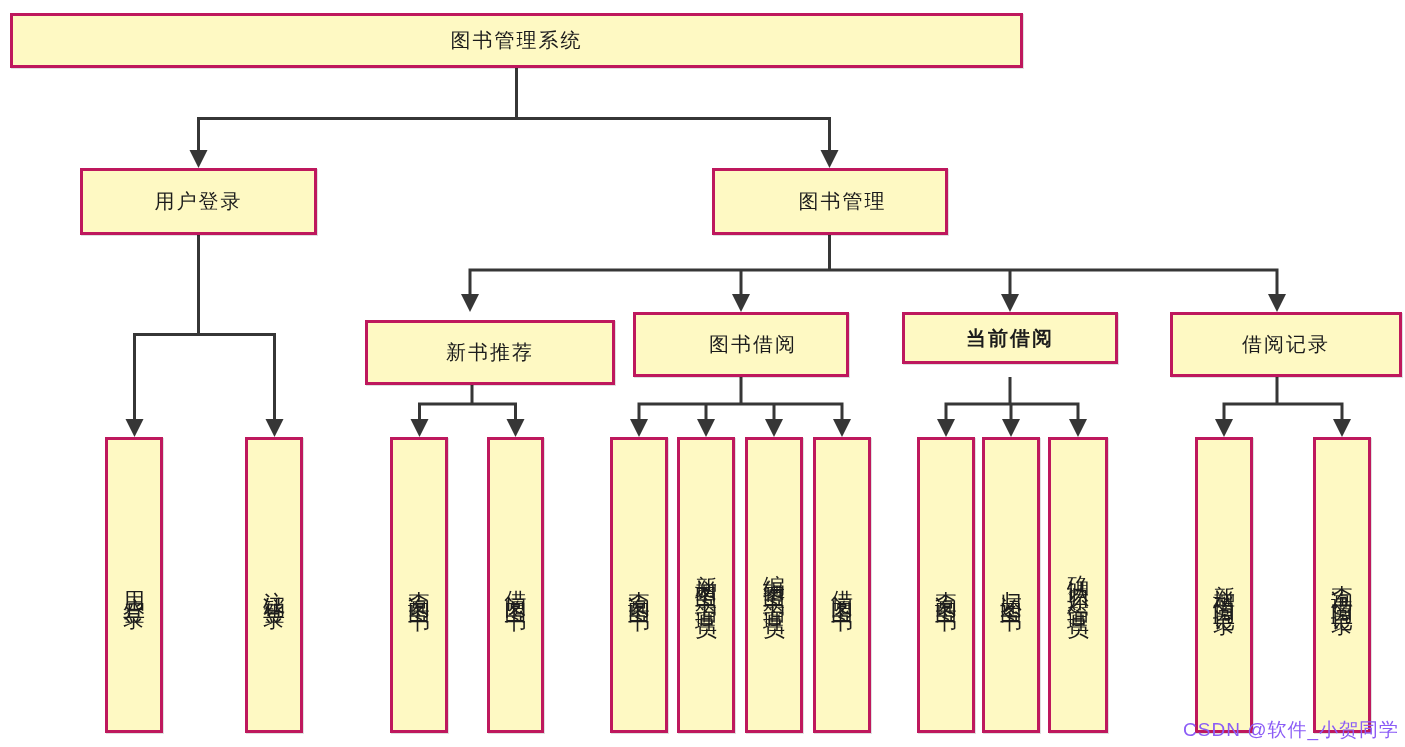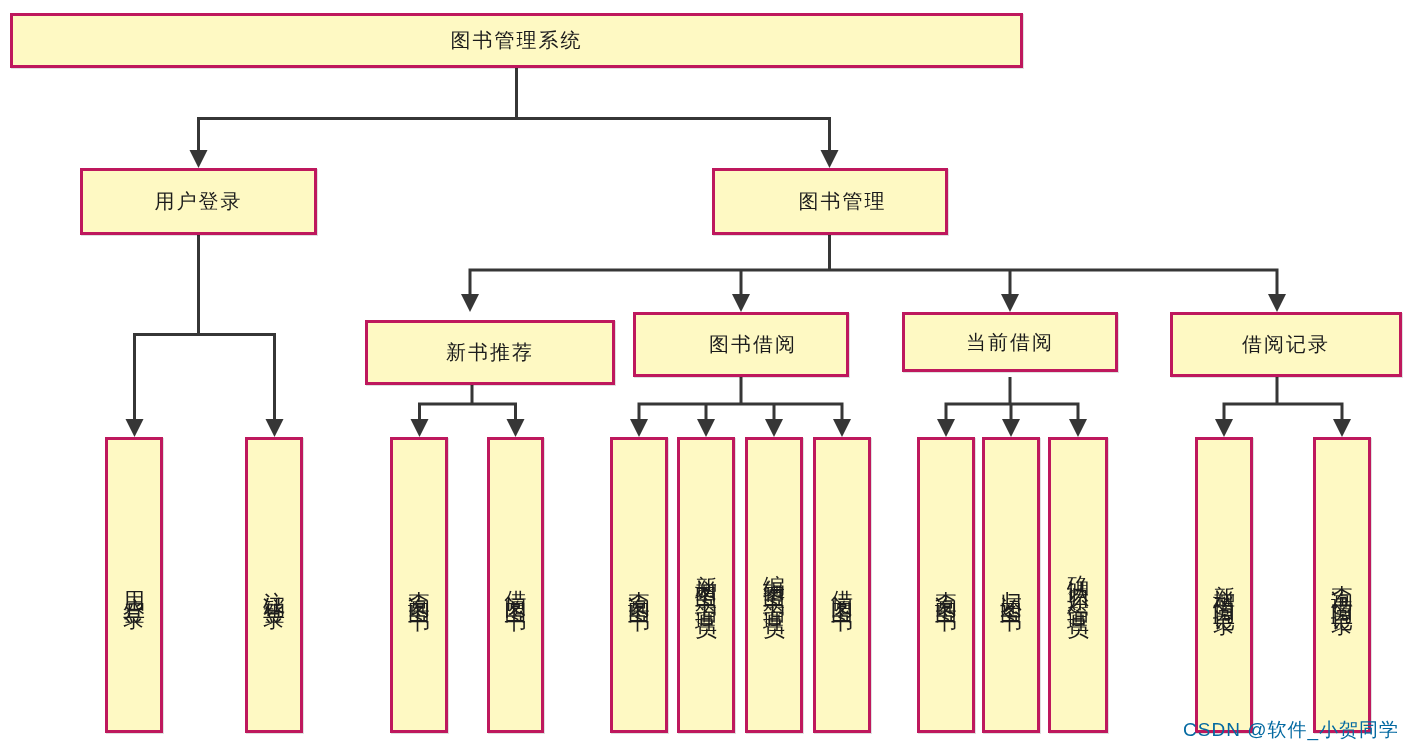--- a/index.html
+++ b/index.html
@@ -38,21 +38,21 @@
     width: 1405px; height: 747px;
     pointer-events: none;
   }
   #connectors path { stroke: #363636; stroke-width: 3; fill: none; }
   #connectors polygon { fill: #363636; stroke: none; }
   #watermark {
     position: absolute;
     right: 6px;
     bottom: 4px;
     font-size: 19px;
-    color: #0369a1;
+    color: #8b5cf6;
     letter-spacing: 1px;
     white-space: nowrap;
   }
 </style>
 </head>
 <body>
 
 <div id="canvas">
 
   <svg id="connectors" viewBox="0 0 1405 747" xmlns="http://www.w3.org/2000/svg">
@@ -91,21 +91,21 @@
     <polygon points="1333,419 1351,419 1342,437"></polygon>
   </svg>
 
   <div class="node hnode" style="left:10px; top:13px; width:1013px; height:55px;">图书管理系统</div>
 
   <div class="node hnode" style="left:80px; top:168px; width:237px; height:67px;">用户登录</div>
   <div class="node hnode" style="left:712px; top:168px; width:236px; height:67px;padding-left:25px;">图书管理</div>
 
   <div class="node hnode" style="left:365px; top:320px; width:250px; height:65px;">新书推荐</div>
   <div class="node hnode" style="left:633px; top:312px; width:216px; height:65px;padding-left:24px;">图书借阅</div>
-  <div class="node hnode" style="left:902px; top:312px; width:216px; height:60px;">当前借阅</div>
+  <div class="node hnode" style="left:902px; top:312px; width:216px; height:52px;font-weight:bold;">当前借阅</div>
   <div class="node hnode" style="left:1170px; top:312px; width:232px; height:65px;">借阅记录</div>
 
   <div class="node leaf" style="left:105px; top:437px; width:58px; height:296px;">
     <span>用户登录</span>
   </div>
   <div class="node leaf" style="left:245px; top:437px; width:58px; height:296px;">
     <span>注销登录</span>
   </div>
 
   <div class="node leaf" style="left:390px; top:437px; width:58px; height:296px;">

